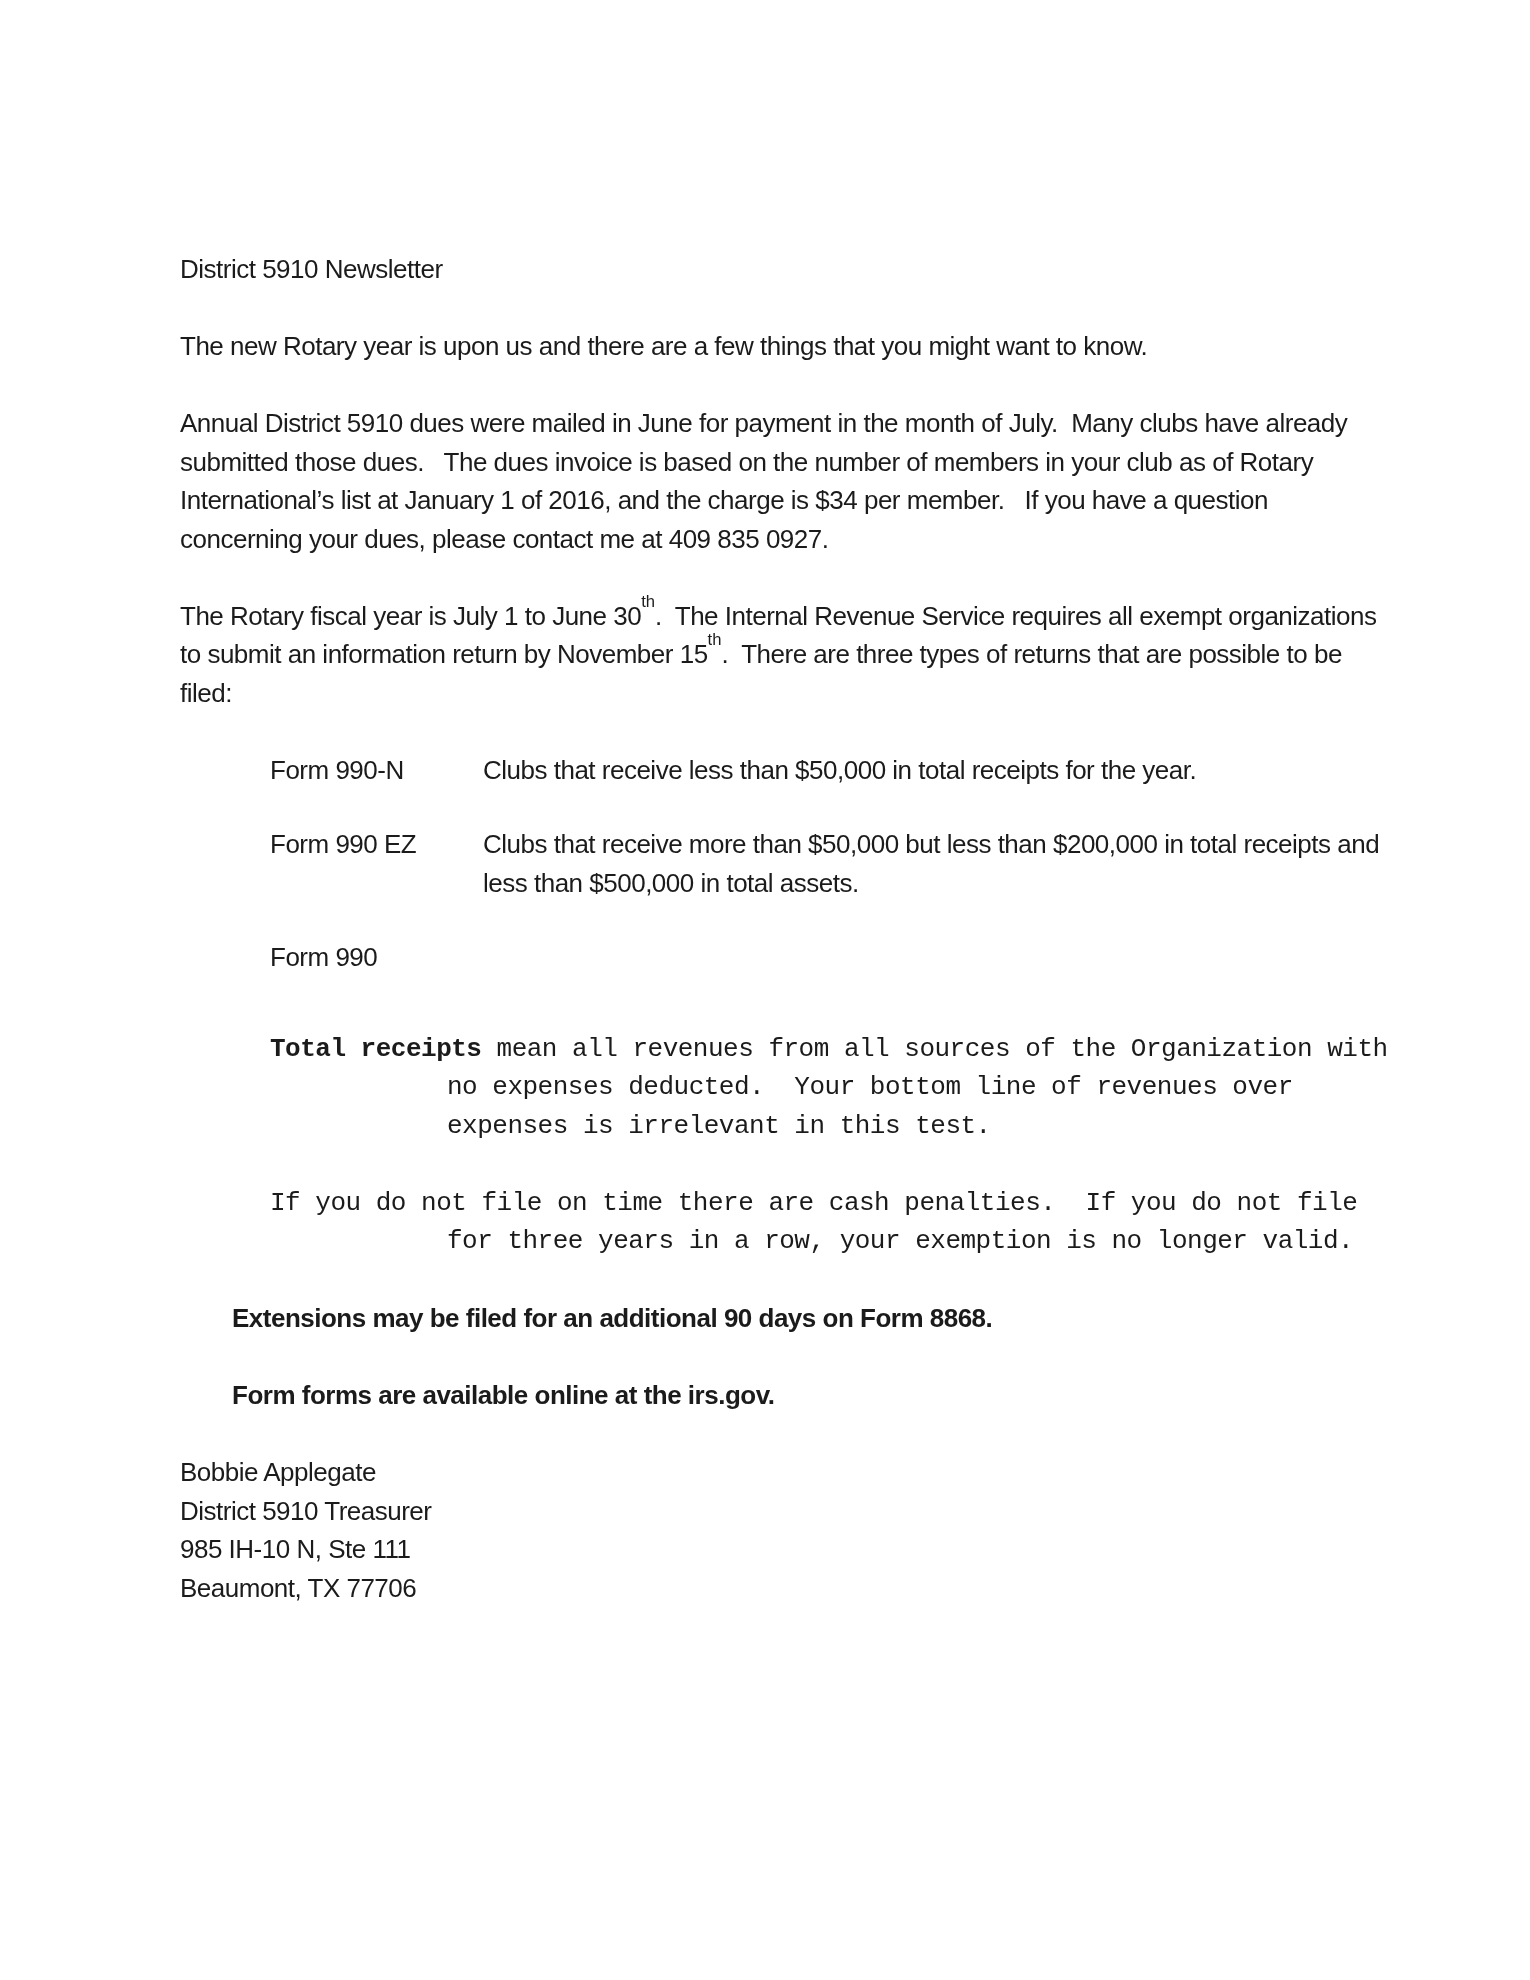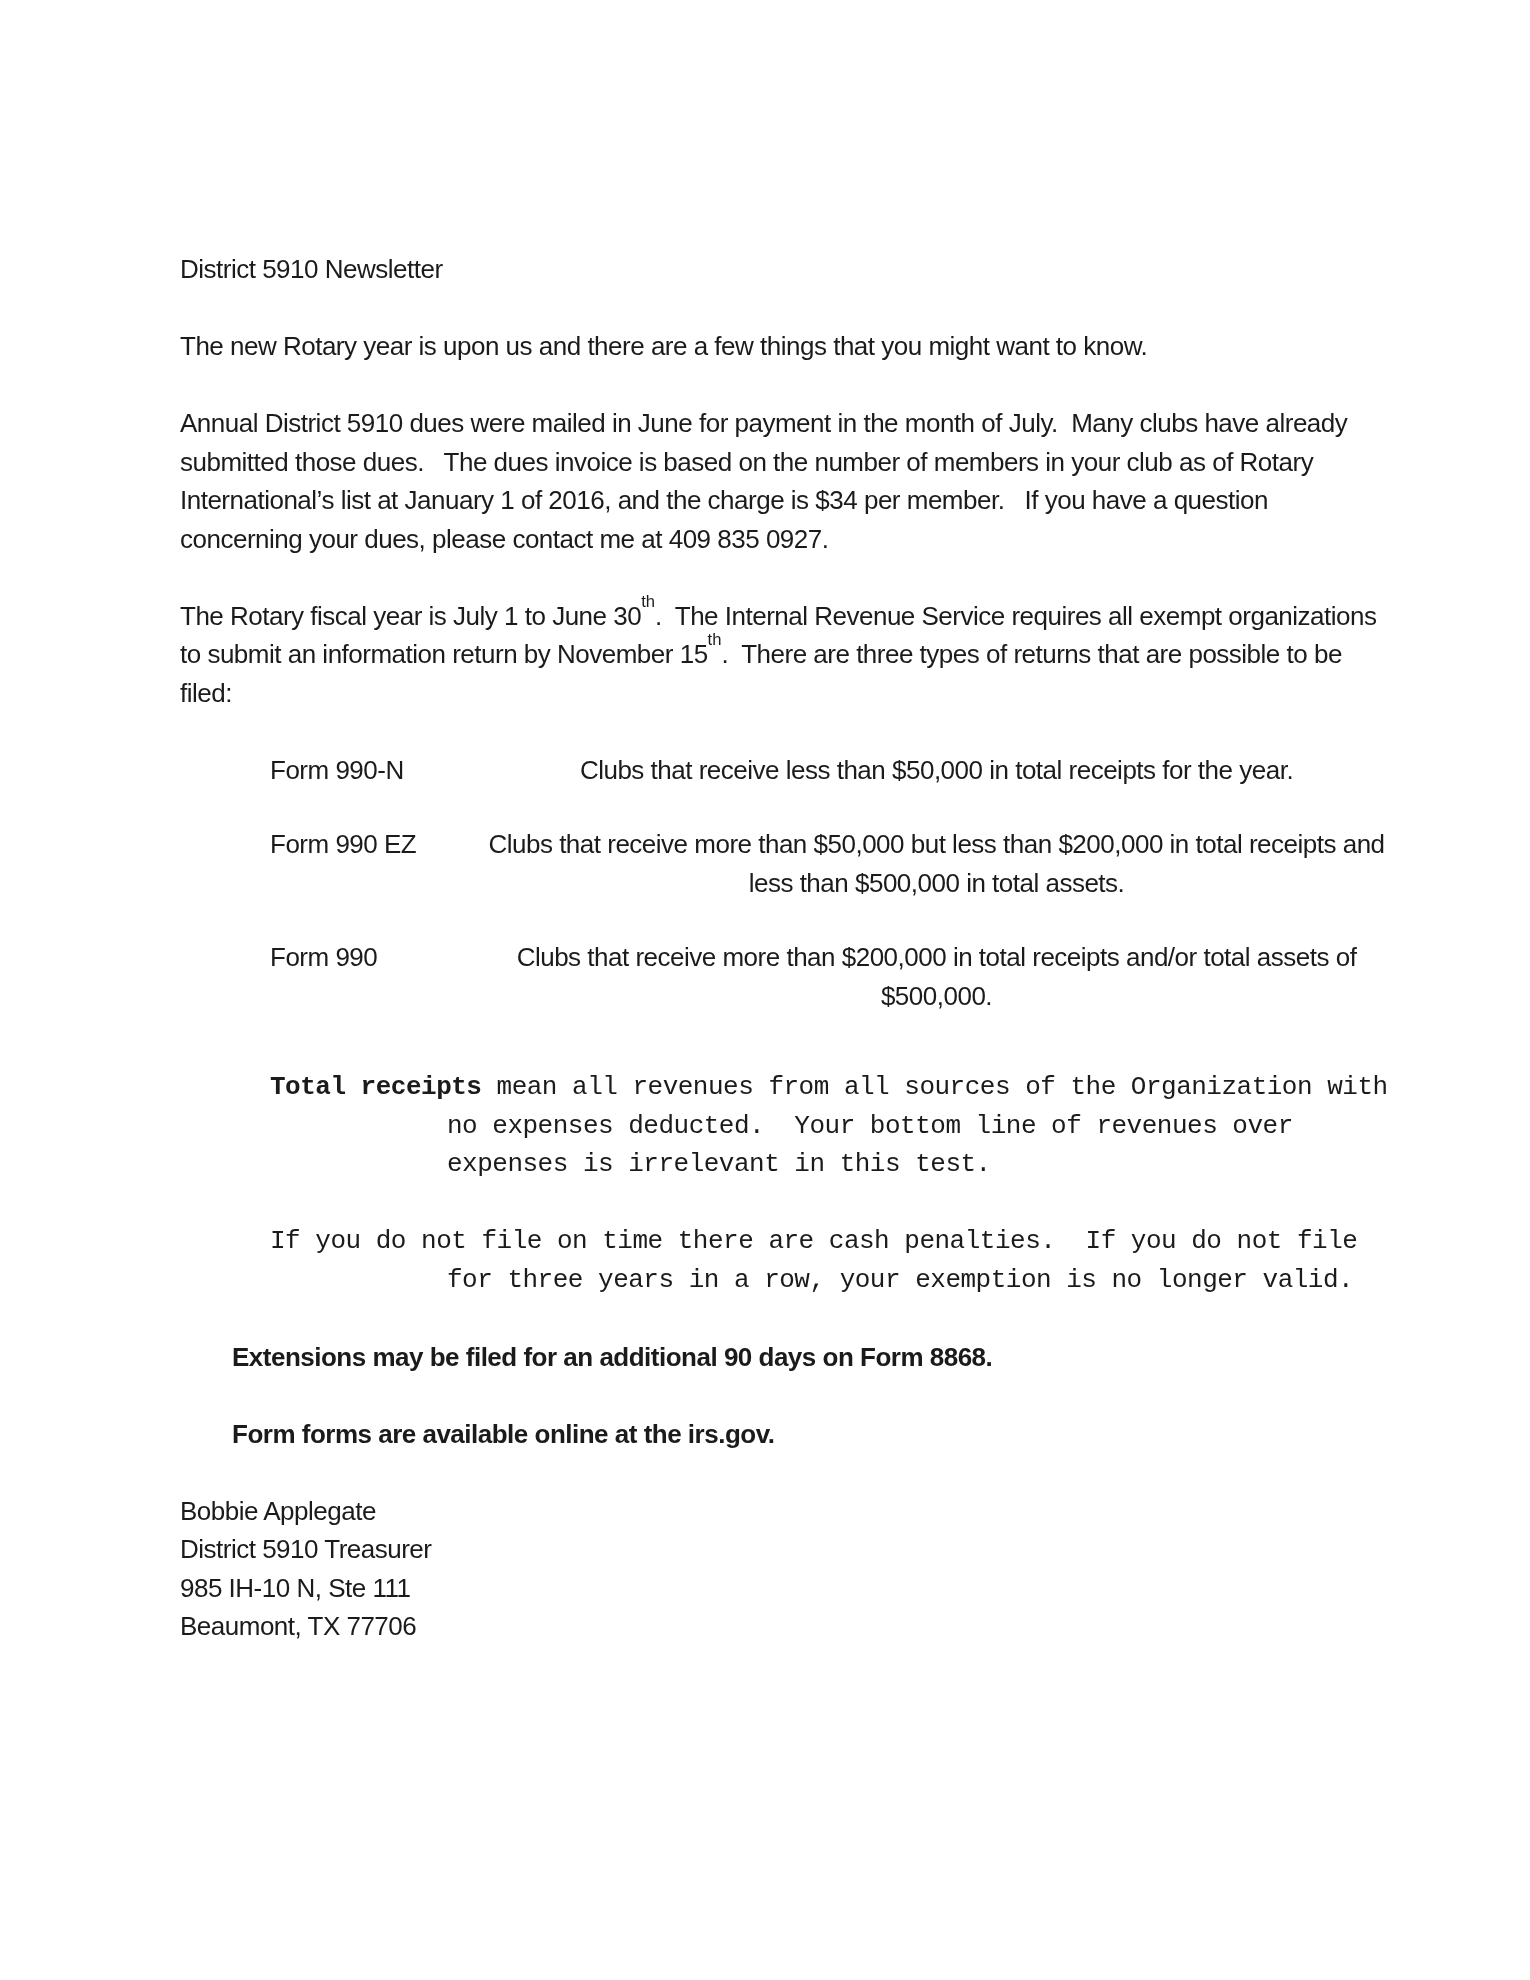--- a/index.html
+++ b/index.html
@@ -44,21 +44,21 @@
   }
   .form-table {
     display: grid;
     grid-template-columns: 177px 1fr;
     margin-left: 90px;
     width: 1120px;
     margin-bottom: 53px;
     gap: 36px;
   }
   .form-name { white-space: pre-wrap; }
-  .form-desc { white-space: pre-wrap; text-align: center; }
+  .form-desc { white-space: pre-wrap; }
   .bold { font-weight: bold; }
   sup.ord {
     font-size: 64%;
     line-height: 0;
     position: relative;
     top: -0.48em;
     letter-spacing: 0;
   }
   .signature div { white-space: pre-wrap; }
 </style>
@@ -76,21 +76,20 @@
     <p class="para">Annual District 5910 dues were mailed in June for payment in the month of July.  Many clubs have already submitted those dues.   The dues invoice is based on the number of members in your club as of Rotary International’s list at January 1 of 2016, and the charge is $34 per member.   If you have a question concerning your dues, please contact me at 409 835 0927.</p>
 
     <p class="para"><span>The Rotary fiscal year is July 1 to June 30</span><sup class="ord">th</sup><span>.  The Internal Revenue Service requires all exempt organizations to submit an information return by November 15</span><sup class="ord">th</sup><span>.  There are three types of returns that are possible to be filed:</span></p>
 
     <div class="form-table">
       <div class="form-name">Form 990-N</div>
       <div class="form-desc">Clubs that receive less than $50,000 in total receipts for the year.</div>
       <div class="form-name">Form 990 EZ</div>
       <div class="form-desc">Clubs that receive more than $50,000 but less than $200,000 in total receipts and less than $500,000 in total assets.</div>
       <div class="form-name">Form 990</div>
-      <div class="form-desc">Clubs that receive more than $200,000 in total receipts and/or total assets of $500,000.</div>
     </div>
 
     <p class="para hang"><span class="bold">Total receipts</span><span> mean all revenues from all sources of the Organization with no expenses deducted.  Your bottom line of revenues over expenses is irrelevant in this test.</span></p>
 
     <p class="para hang">If you do not file on time there are cash penalties.  If you do not file for three years in a row, your exemption is no longer valid.</p>
 
     <p class="para indent1">Extensions may be filed for an additional 90 days on Form 8868.</p>
 
     <p class="para indent1">Form forms are available online at the irs.gov.</p>
 

